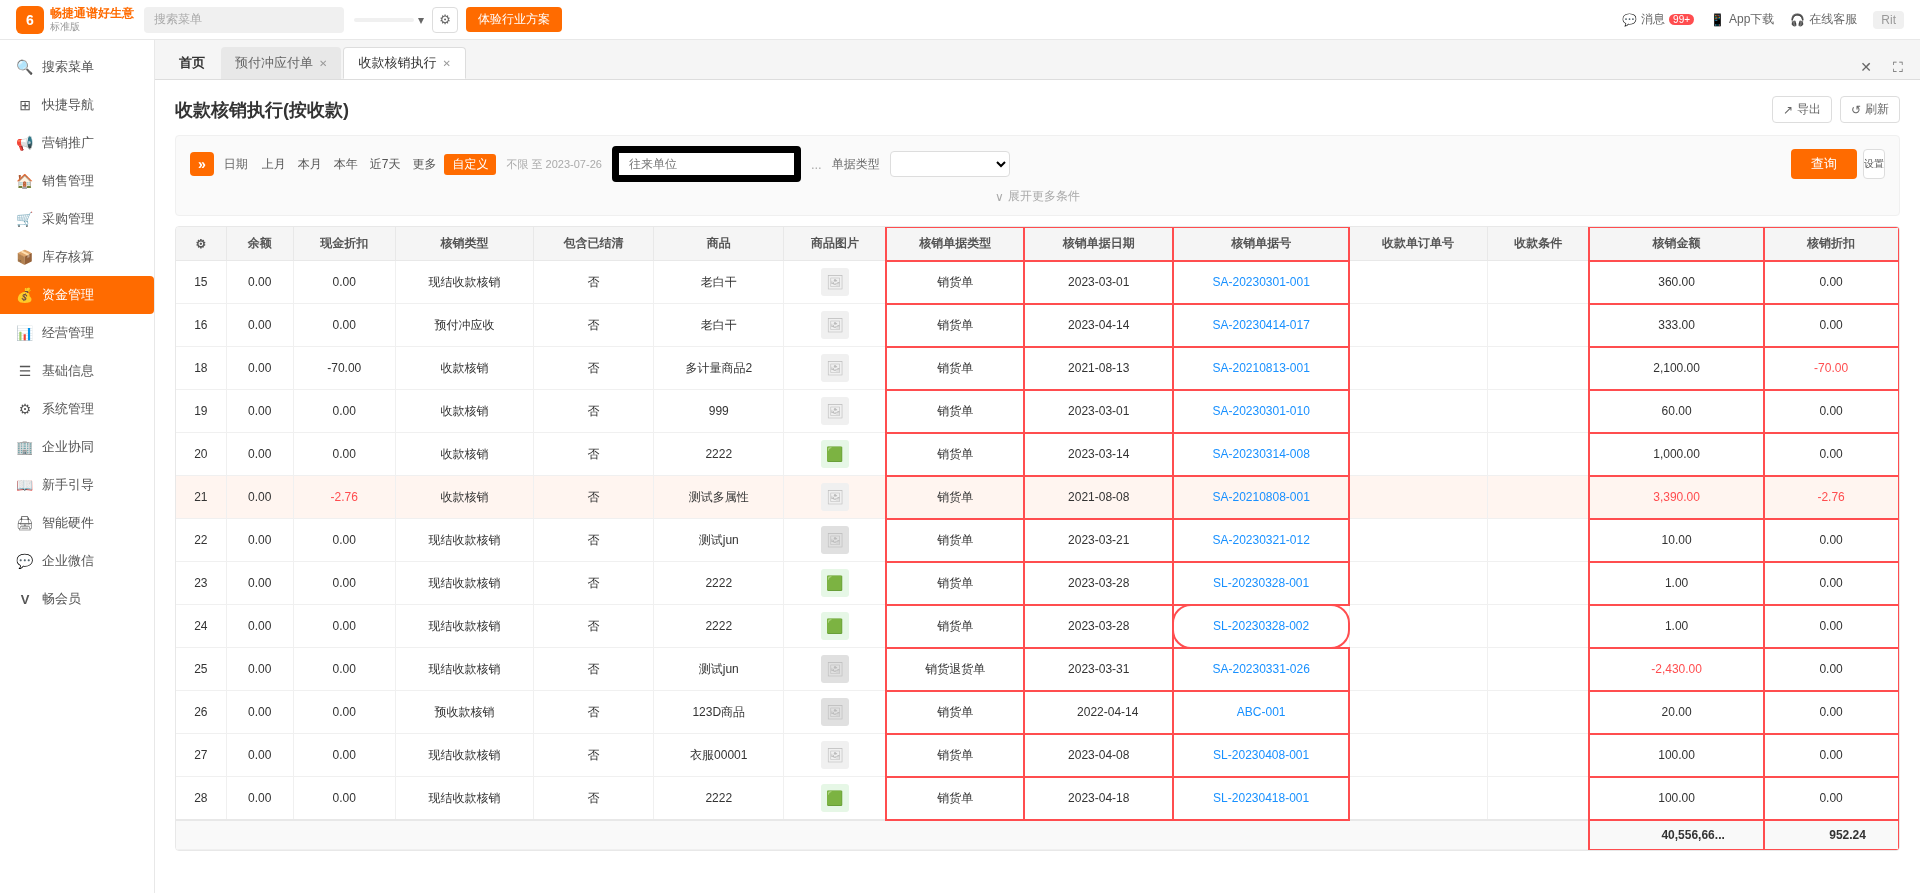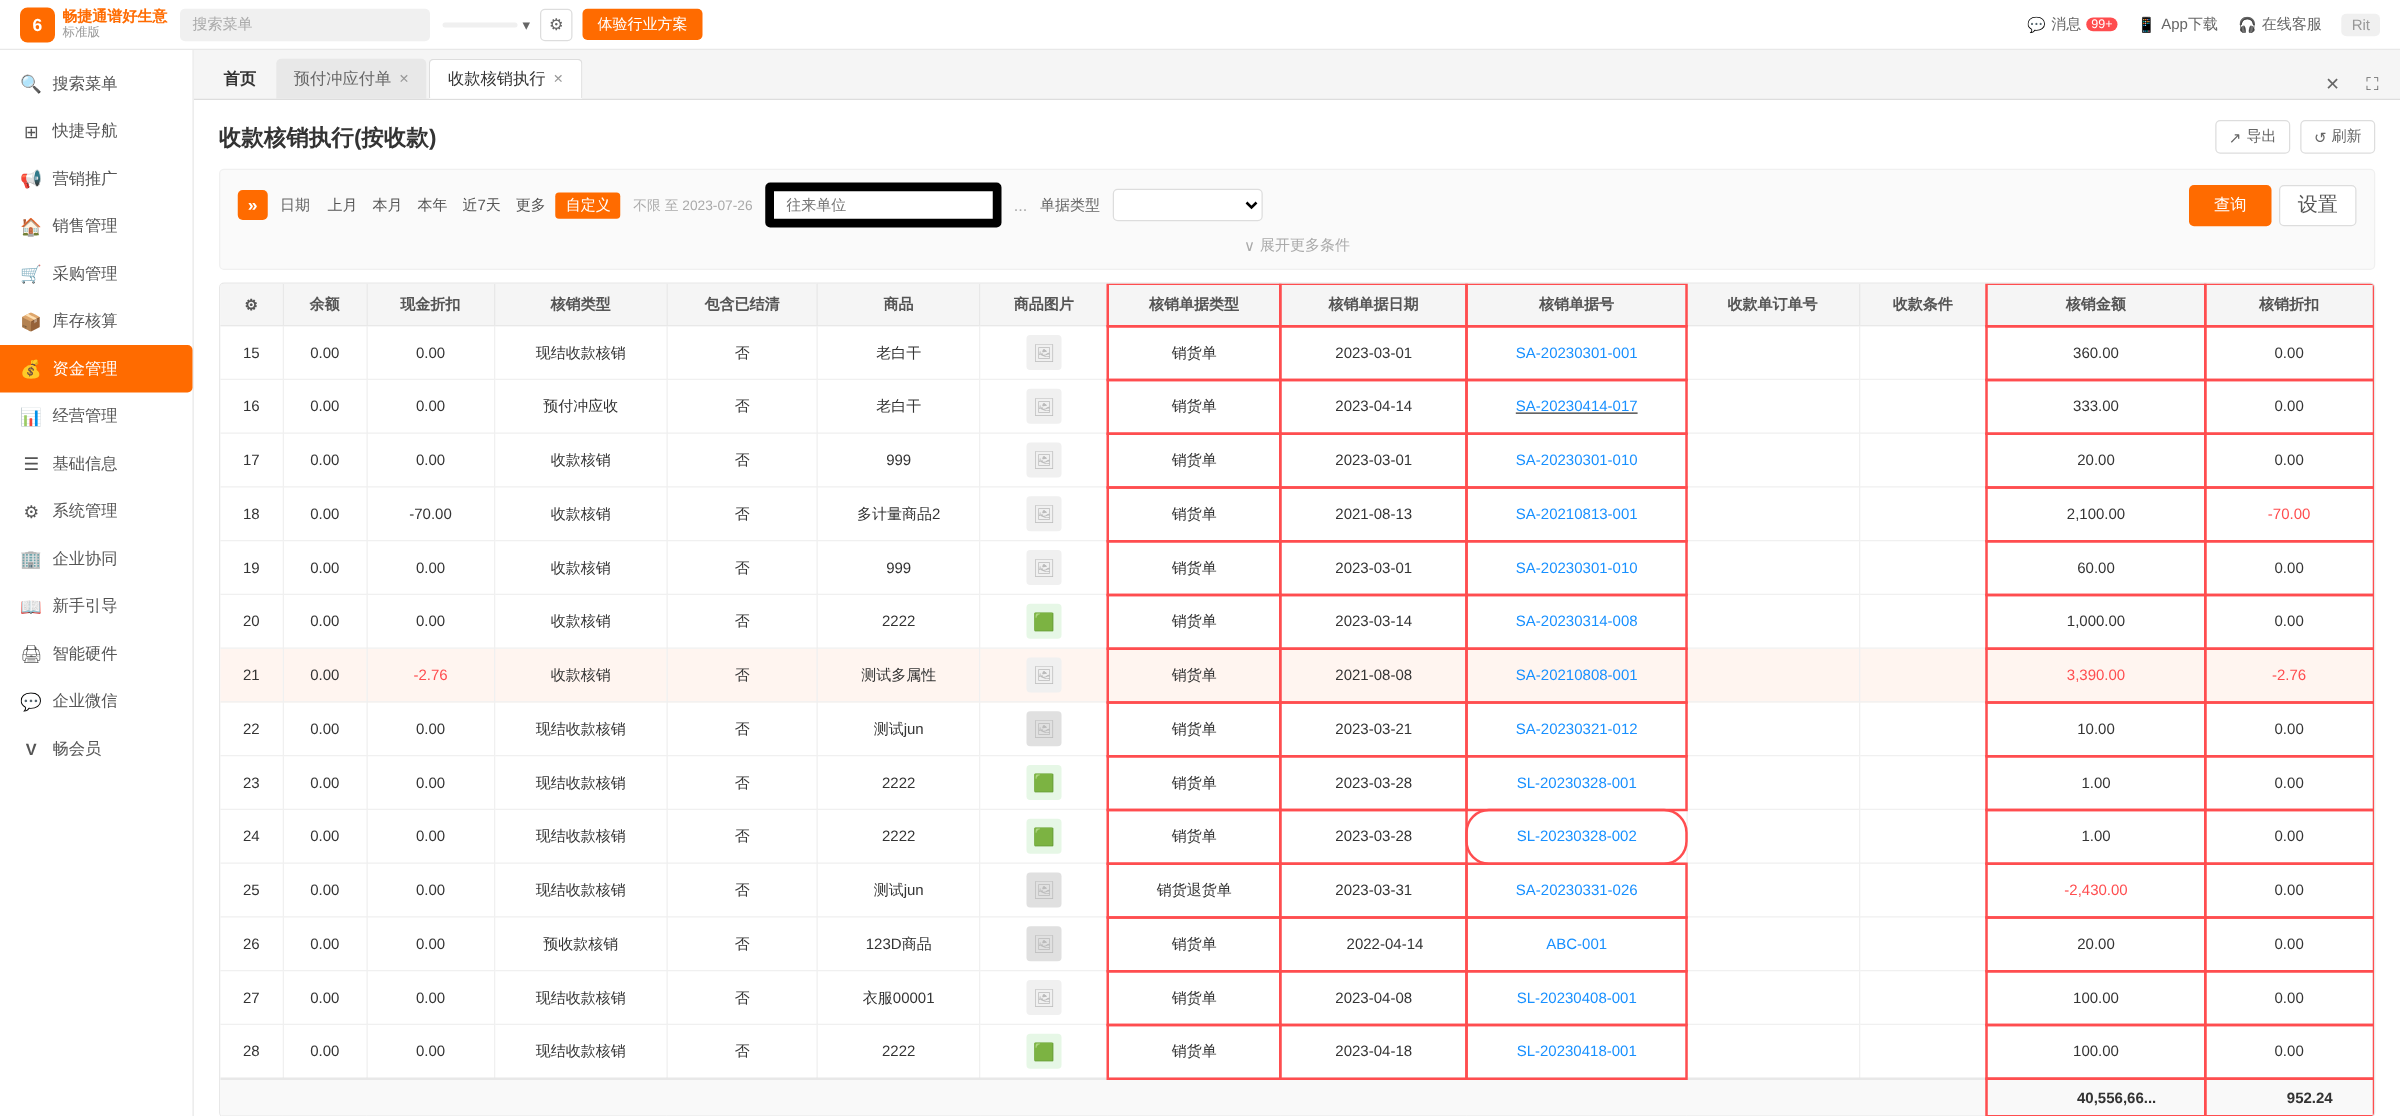--- a/index.html
+++ b/index.html
@@ -253,23 +253,23 @@
       border: none;
       border-radius: 4px;
       padding: 6px 20px;
       cursor: pointer;
       font-size: 13px;
     }
     .btn-settings {
       border: 1px solid #ddd;
       background: #fff;
       border-radius: 4px;
-      padding: 5px 14px;
+      padding: 5px 0;
       cursor: pointer;
-      font-size: 16px;
+      font-size: 10px;
       color: #555;
     }
     .filter-expand-row {
       display: flex; align-items: center; justify-content: center;
       margin-top: 6px;
       color: #aaa; font-size: 12px; cursor: pointer; gap: 4px;
     }
 
     
     .table-wrapper {
@@ -546,40 +546,24 @@
               <tr>
     <td>16</td>
     <td>0.00</td>
     <td class="">0.00</td>
     <td>预付冲应收</td>
     <td>否</td>
     <td>老白干</td>
     <td><div class="img-placeholder">🖼</div></td>
     <td style="outline:2px solid #ff4d4f;outline-offset:-1px;">销货单</td>
     <td style="outline:2px solid #ff4d4f;outline-offset:-1px;">2023-04-14</td>
-    <td style="outline:2px solid #ff4d4f;outline-offset:-1px;text-decoration:underline;"><a class="link-text" href="#">SA-20230414-017</a></td>
+    <td style="outline:2px solid #ff4d4f;outline-offset:-1px;"><a class="link-text" href="#">SA-20230414-017</a></td>
     <td></td>
     <td></td>
     <td class="" style="outline:2px solid #ff4d4f;outline-offset:-1px;">333.00</td>
-    <td class="" style="outline:2px solid #ff4d4f;outline-offset:-1px;">0.00</td>
-  </tr>
-              <tr>
-    <td>17</td>
-    <td>0.00</td>
-    <td class="">0.00</td>
-    <td>收款核销</td>
-    <td>否</td>
-    <td>999</td>
-    <td><div class="img-placeholder">🖼</div></td>
-    <td style="outline:2px solid #ff4d4f;outline-offset:-1px;">销货单</td>
-    <td style="outline:2px solid #ff4d4f;outline-offset:-1px;">2023-03-01</td>
-    <td style="outline:2px solid #ff4d4f;outline-offset:-1px;"><a class="link-text" href="#">SA-20230301-010</a></td>
-    <td></td>
-    <td></td>
-    <td class="" style="outline:2px solid #ff4d4f;outline-offset:-1px;">20.00</td>
     <td class="" style="outline:2px solid #ff4d4f;outline-offset:-1px;">0.00</td>
   </tr>
               <tr>
     <td>18</td>
     <td>0.00</td>
     <td class="">-70.00</td>
     <td>收款核销</td>
     <td>否</td>
     <td>多计量商品2</td>
     <td><div class="img-placeholder">🖼</div></td>

